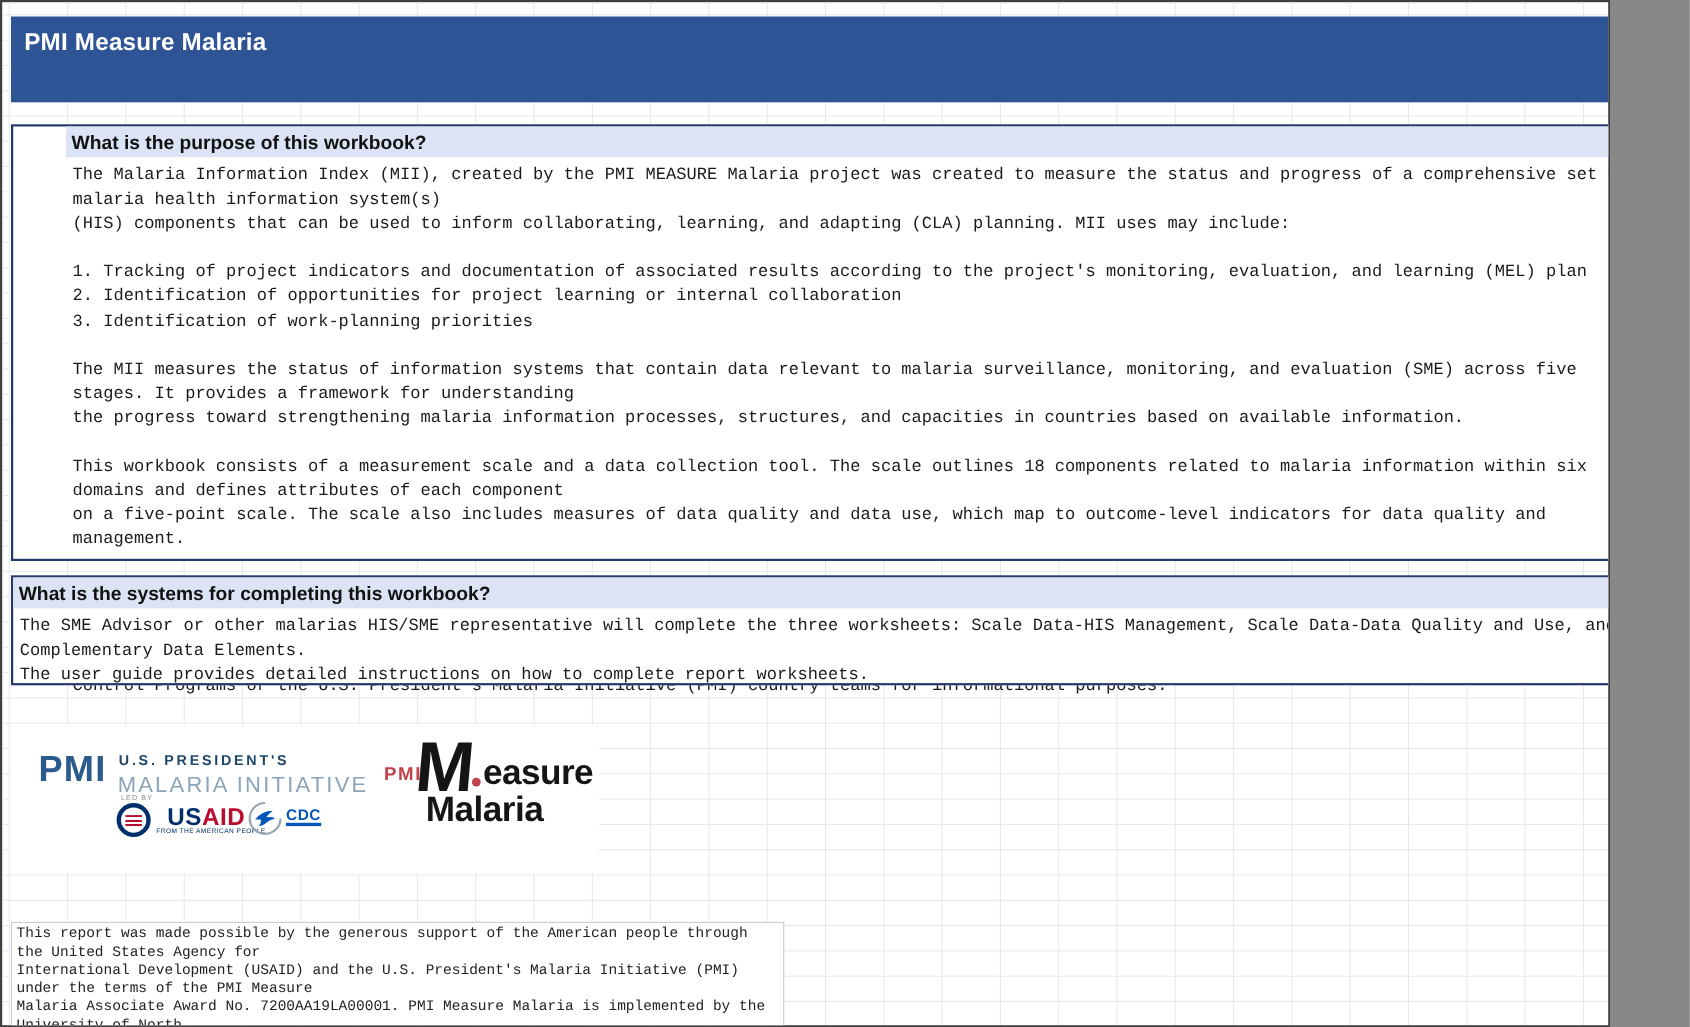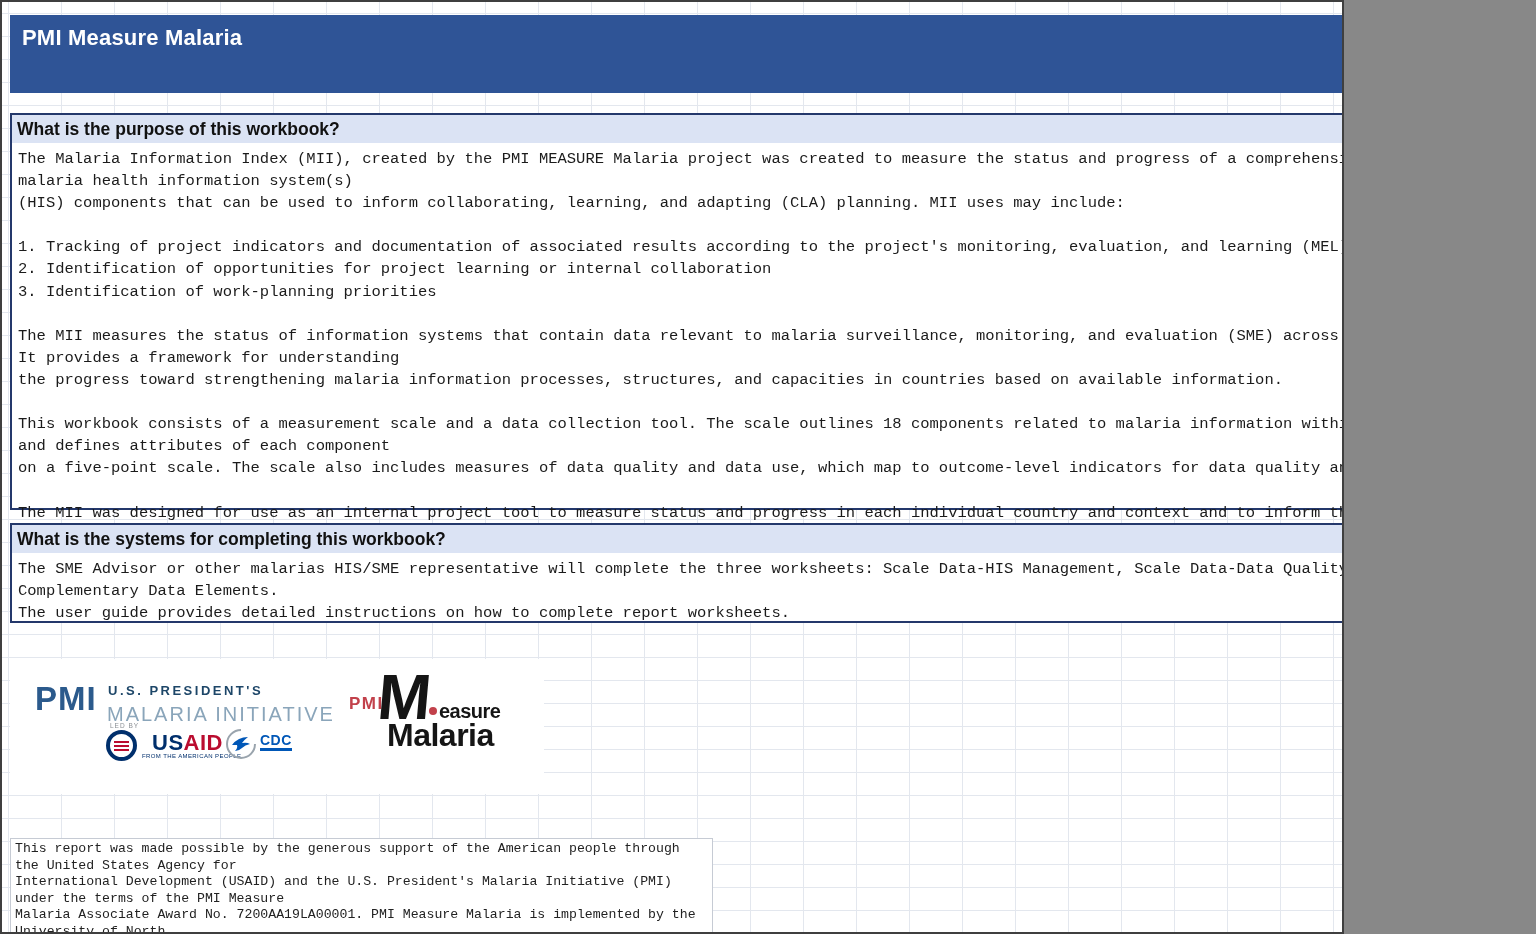--- a/index.html
+++ b/index.html
@@ -15,21 +15,21 @@
     --usaid_red:#BA0C2F;
     --cdc_blue:#0057B7;
     --mm_red:#C2414B;
     --mm_black:#151515;
     --frame_dark:#3F3F3F;
   }
   *{margin:0;padding:0;box-sizing:border-box;}
   html,body{background:#888;}
   body{font-family:"Liberation Sans", sans-serif;}
   #screen{
-    position:relative;width:1344px;height:934px;background:#fff;
+    position:relative;width:1464px;height:934px;background:#fff;
     border:2px solid var(--frame_dark);overflow:hidden;
   }
   #grid{
     position:absolute;inset:0;
     background-image:
       linear-gradient(to right, var(--grid_line) 1px, transparent 1px),
       linear-gradient(to bottom, var(--grid_line) 1px, transparent 1px);
     background-size:53px 100%,100% 23px;
     background-position:6px 0,0 11px;
   }
@@ -50,21 +50,21 @@
   }
   .box .band{
     background:var(--band_blue);
     font-weight:bold;font-size:17.5px;color:#111;
     padding:3px 0 3px 5px;height:28px;line-height:22px;
   }
   .box .body{
     font-size:15.5px;line-height:22.1px;color:var(--text_dark);
     padding:5px 8px 0 6px;
   }
-  #purpose-box{left:8px;top:111px;width:1481px;height:397px;}
+  #purpose-box{left:8px;top:111px;width:1481px;height:397px;padding-left:48px;}
   #process-box{left:8px;top:521px;width:1481px;height:100px;}
 
   
   #logos-panel{left:8px;top:657px;width:534px;height:135px;background:#fff;}
 
   .pmi-abbr{left:25px;top:21px;font-size:33px;font-weight:bold;color:var(--pmi_blue);letter-spacing:1px;}
   .pmi-line1{left:98px;top:24px;font-size:13px;font-weight:bold;letter-spacing:2.5px;color:var(--pmi_dark);}
   .pmi-line2{left:97px;top:44px;font-size:20px;letter-spacing:2px;color:var(--pmi_light_blue);}
   .led-by{left:100px;top:63px;font-size:6.5px;letter-spacing:1px;color:#8A8F94;}
   .usaid-seal{
@@ -82,21 +82,21 @@
   .cdc-swoosh{left:212px;top:68px;}
   .cdc-word{
     left:250px;top:74px;font-size:14px;font-weight:700;color:var(--cdc_blue);
     border-bottom:3px solid var(--cdc_blue);line-height:15px;letter-spacing:0.5px;
   }
 
   
   .mm-pmi{left:339px;top:35px;font-size:17px;font-weight:bold;letter-spacing:1.5px;color:var(--mm_red);}
   .mm-M{left:368px;top:6px;font-size:64px;line-height:64px;font-weight:800;color:var(--mm_black);transform:skewX(-5deg);}
   .mm-dot{left:419px;top:48px;width:8px;height:8px;border-radius:50%;background:var(--mm_red);}
-  .mm-easure{left:429px;top:25px;font-size:20px;font-weight:800;letter-spacing:-0.5px;color:var(--mm_black);margin-top:16px;}
+  .mm-easure{left:429px;top:25px;font-size:32px;font-weight:800;letter-spacing:-0.5px;color:var(--mm_black);}
   .mm-malaria{left:377px;top:58px;font-size:32px;font-weight:800;letter-spacing:-0.5px;color:var(--mm_black);text-align:center;}
 
   
   #disclaimer{
     left:8px;top:796px;width:703px;height:102px;background:#fff;
     border:1px solid #C6CBD4;
     font-size:13.2px;line-height:16.6px;color:#222;
     padding:2px 6px 0 4px;
     margin-top:40px;
   }

